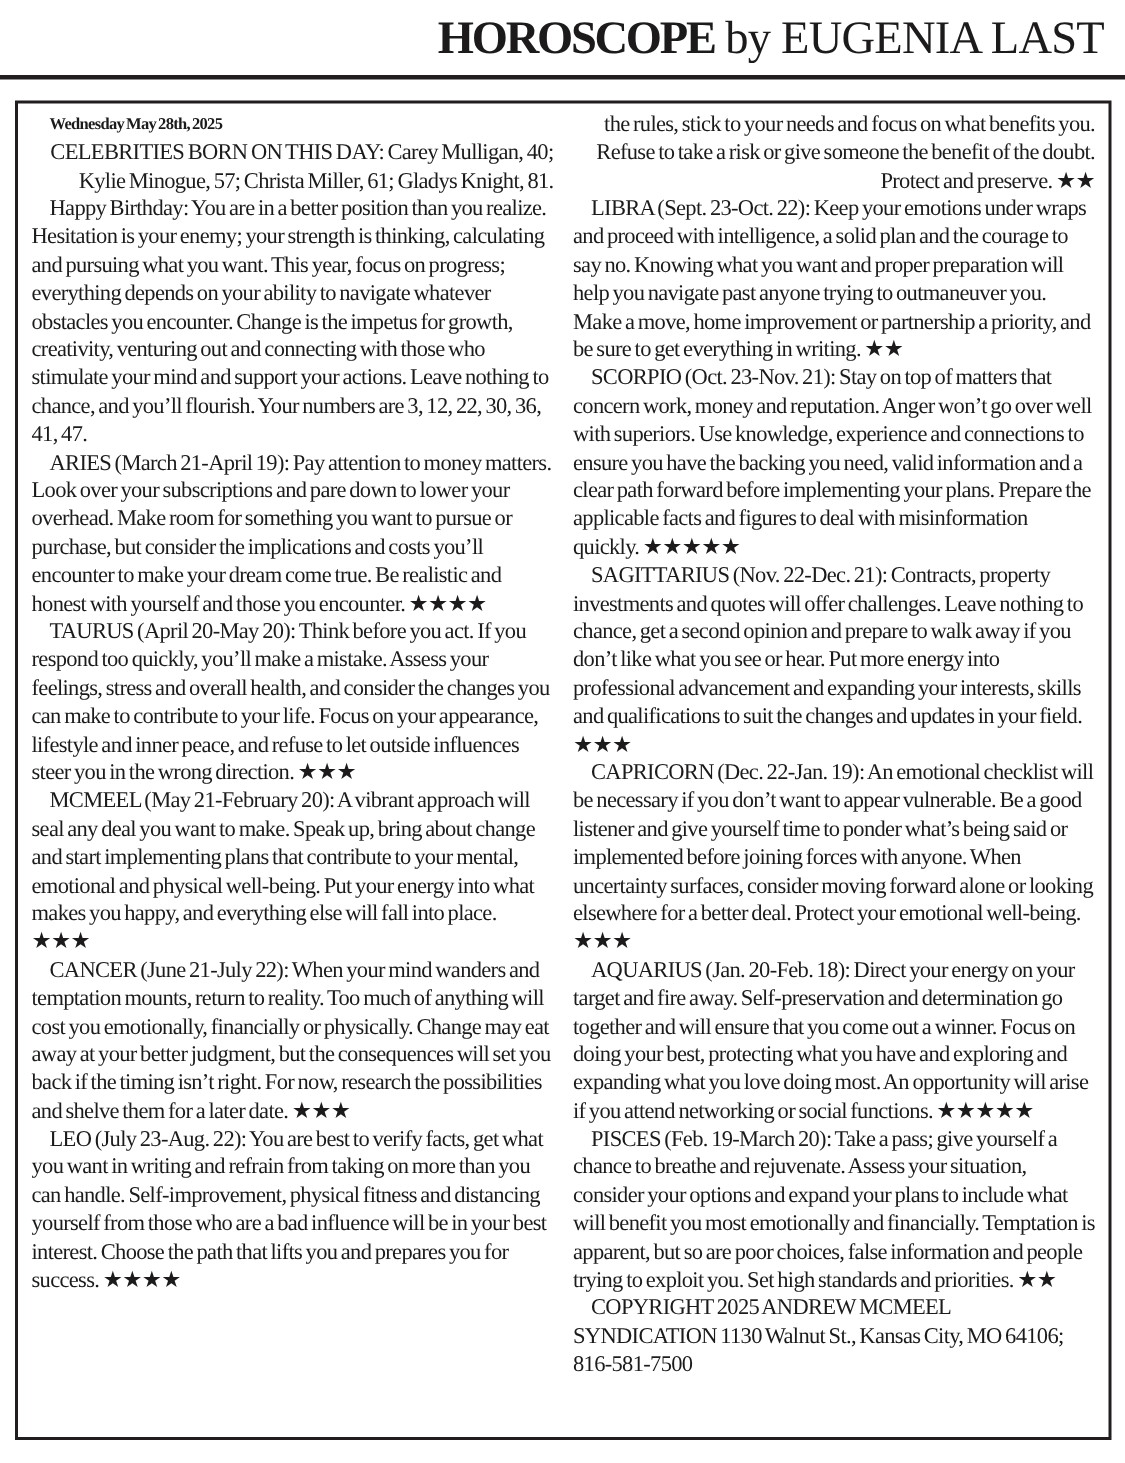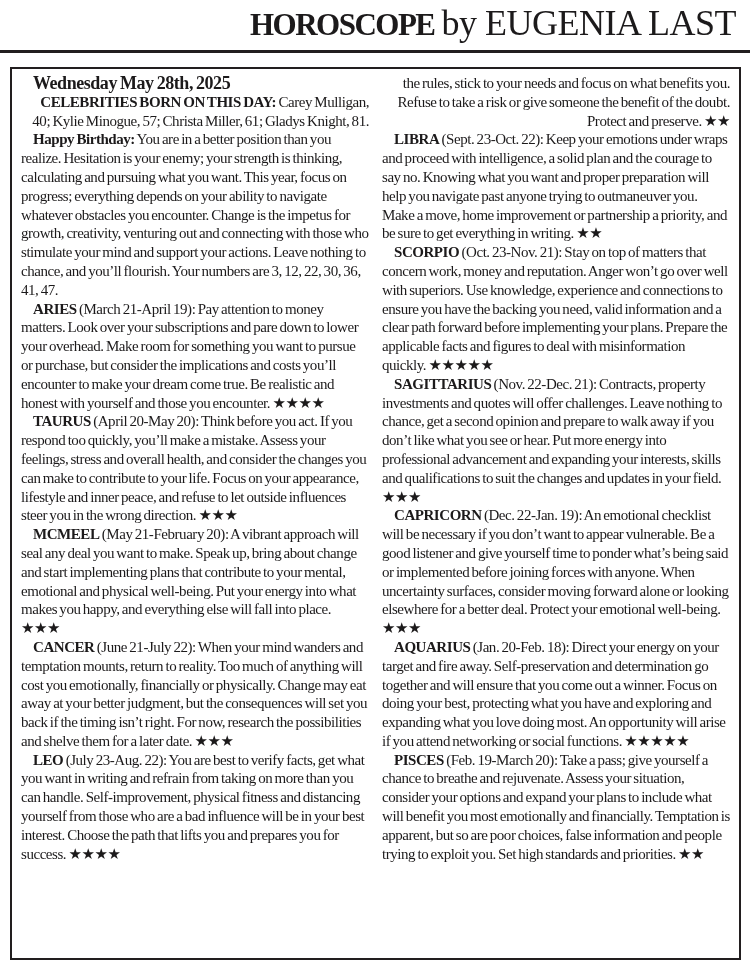--- a/index.html
+++ b/index.html
@@ -16,21 +16,21 @@
     padding: 0 14px 0 0;
     white-space: nowrap;
   }
   .masthead .title {
     font-size: 31px;
     font-weight: bold;
     letter-spacing: -1.5px;
     line-height: 50px;
   }
   .masthead .byline {
-    font-size: 36px;
+    font-size: 31px;
     letter-spacing: -0.5px;
     margin-left: 7px;
   }
   .rule {
     height: 3px;
     background: #221e1f;
     width: 750px;
   }
   .box {
     box-sizing: border-box;
@@ -53,23 +53,23 @@
     font-size: 15px;
     line-height: 18.8px;
     text-indent: 12px;
     letter-spacing: -0.45px;
     word-spacing: -1px;
     text-align: left;
   }
   p.flush { text-indent: 0; text-align: right; }
   .date-line {
     font-weight: bold;
-    font-size: 18px;
+    font-size: 11px;
   }
-  b.sign-name, b.para-label { font-weight: bold; }
+  b.sign-name, b.para-label { font-weight: normal; }
 </style>
 </head>
 <body>
 
 <div class="masthead">
   <span class="title">HOROSCOPE</span><span class="byline">by EUGENIA LAST</span>
 </div>
 <div class="rule"></div>
 
 <div class="box">
@@ -87,16 +87,17 @@
     </div>
 
     <div class="col">
       <p class="flush"><span>the rules, stick to your needs and focus on what benefits you. Refuse to take a risk or give someone the benefit of the doubt. Protect and preserve. ★★</span></p>
       <p><b class="sign-name">LIBRA</b><span> (Sept. 23-Oct. 22): Keep your emotions under wraps and proceed with intelligence, a solid plan and the courage to say no. Knowing what you want and proper preparation will help you navigate past anyone trying to outmaneuver you. Make a move, home improvement or partnership a priority, and be sure to get everything in writing. ★★</span></p>
       <p><b class="sign-name">SCORPIO</b><span> (Oct. 23-Nov. 21): Stay on top of matters that concern work, money and reputation. Anger won’t go over well with superiors. Use knowledge, experience and connections to ensure you have the backing you need, valid information and a clear path forward before implementing your plans. Prepare the applicable facts and figures to deal with misinformation quickly. ★★★★★</span></p>
       <p><b class="sign-name">SAGITTARIUS</b><span> (Nov. 22-Dec. 21): Contracts, property investments and quotes will offer challenges. Leave nothing to chance, get a second opinion and prepare to walk away if you don’t like what you see or hear. Put more energy into professional advancement and expanding your interests, skills and qualifications to suit the changes and updates in your field. ★★★</span></p>
       <p><b class="sign-name">CAPRICORN</b><span> (Dec. 22-Jan. 19): An emotional checklist will be necessary if you don’t want to appear vulnerable. Be a good listener and give yourself time to ponder what’s being said or implemented before joining forces with anyone. When uncertainty surfaces, consider moving forward alone or looking elsewhere for a better deal. Protect your emotional well-being. ★★★</span></p>
       <p><b class="sign-name">AQUARIUS</b><span> (Jan. 20-Feb. 18): Direct your energy on your target and fire away. Self-preservation and determination go together and will ensure that you come out a winner. Focus on doing your best, protecting what you have and exploring and expanding what you love doing most. An opportunity will arise if you attend networking or social functions. ★★★★★</span></p>
       <p><b class="sign-name">PISCES</b><span> (Feb. 19-March 20): Take a pass; give yourself a chance to breathe and rejuvenate. Assess your situation, consider your options and expand your plans to include what will benefit you most emotionally and financially. Temptation is apparent, but so are poor choices, false information and people trying to exploit you. Set high standards and priorities. ★★</span></p>
+      <p>COPYRIGHT 2025 ANDREW MCMEEL SYNDICATION 1130 Walnut St., Kansas City, MO 64106; 816-581-7500</p>
     </div>
 
   </div>
 </div>
 
 </body></html>

